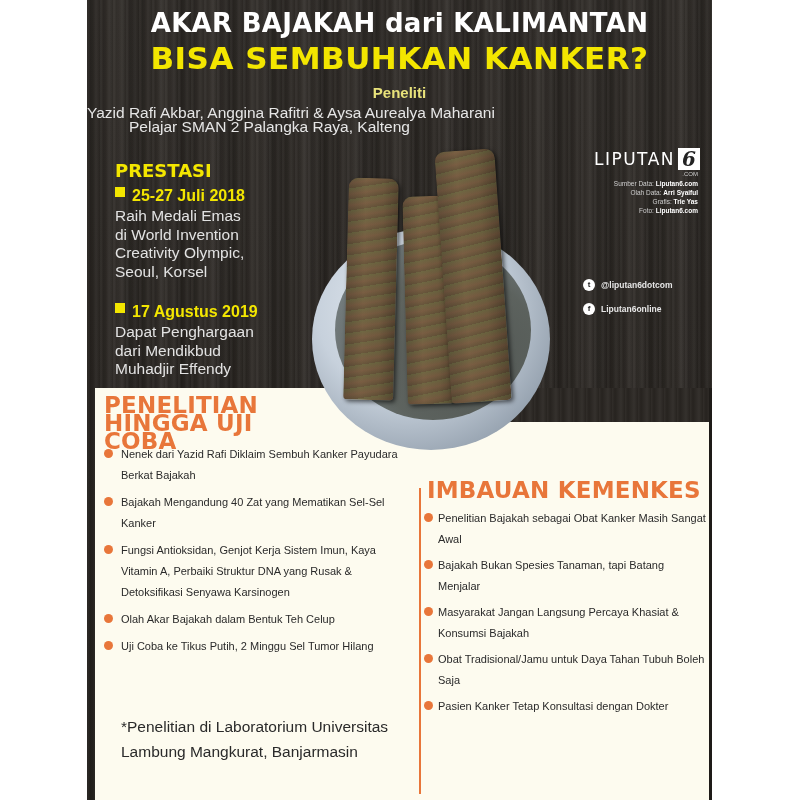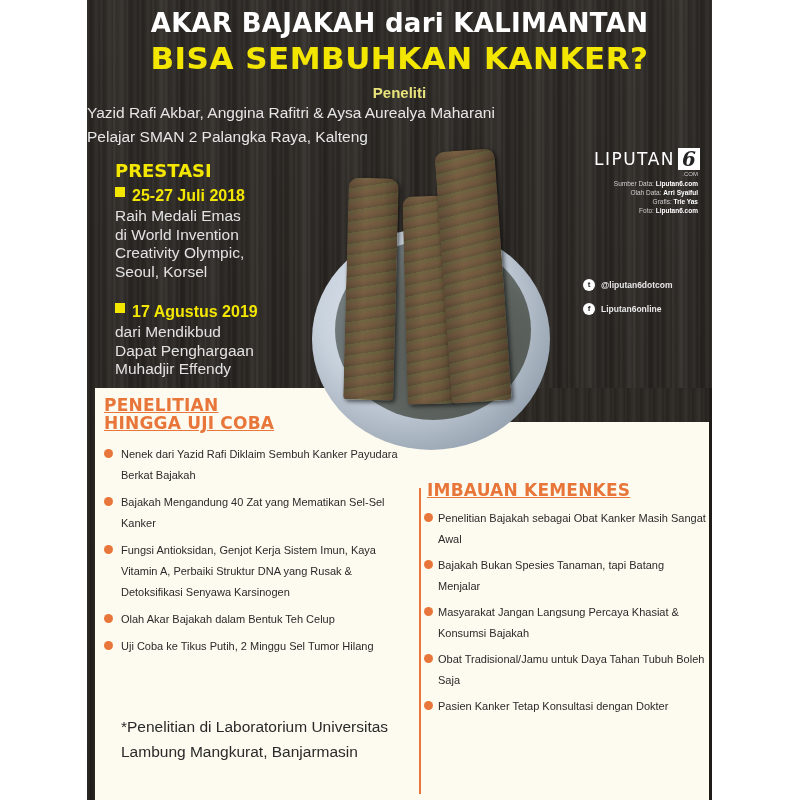--- a/index.html
+++ b/index.html
@@ -32,21 +32,21 @@
   }
   .peneliti-label {
     position: absolute; left: 0; width: 625px; top: 84px; text-align: center;
     color: #e8e27a; font-weight: bold; font-size: 15px;
   }
   .peneliti-names, .peneliti-school {
     position: absolute; left: 0; width: 625px; 
     color: #e6e6e6; font-size: 15.5px;
   }
   .peneliti-names { top: 104px; }
-  .peneliti-school { top: 128px; }
+  .peneliti-school { top: 118px; padding-left: 42px; }
 
   
   .prestasi-title {
     position: absolute; left: 28px; top: 160px; color: #f3e600;
     font-weight: bold; font-size: 18px; font-family: "DejaVu Sans", sans-serif; text-align: right;
   }
   .award { position: absolute; left: 28px; width: 200px; }
   .award .date { color: #f3e600; font-weight: bold; font-size: 16px; display: flex; align-items: flex-start; gap: 7px; }
   .award .sq { width: 10px; height: 10px; background: #f3e600; display: inline-block; }
   .award .desc { color: #e2e2e2; font-size: 15.5px; line-height: 18.5px; margin-top: 2px; }
@@ -107,22 +107,22 @@
     position: absolute; left: 330px; top: 388px; width: 295px; height: 34px; z-index: 1;
     background:
       repeating-linear-gradient(90deg, rgba(255,255,255,0.035) 0px, rgba(0,0,0,0.08) 3px, rgba(255,255,255,0.05) 9px, rgba(0,0,0,0.06) 13px),
       #2a2622;
   }
   .panel-right-edge {
     position: absolute; left: 622px; top: 388px; width: 3px; height: 412px; background: #1e1b18; z-index: 5;
   }
 
   .section-title {
-    position: absolute; color: #e8763a; font-weight: bold; font-size: 17px;
-    line-height: 18px; font-family: "DejaVu Sans", sans-serif; z-index: 6; letter-spacing: 0.2px; text-decoration: underline;
+    position: absolute; color: #e8763a; font-weight: bold; font-size: 23px;
+    line-height: 18px; font-family: "DejaVu Sans", sans-serif; z-index: 6; letter-spacing: 0.2px;
   }
   .sec-left-title { left: 17px; top: 396px; width: 200px; }
   .sec-right-title { left: 340px; top: 481px; }
 
   .list { position: absolute; list-style: none; z-index: 6; }
   .list li { position: relative; color: #2a2a2a; font-size: 11px; line-height: 21px; margin-bottom: 6px; padding-left: 0; }
   .list li .dot {
     position: absolute; width: 9px; height: 9px; border-radius: 50%; background: #e8763a; top: 5px;
   }
   .list-left { left: 15px; top: 444px; width: 300px; }
@@ -164,22 +164,22 @@
       <div>Creativity Olympic,</div>
       <div>Seoul, Korsel</div>
     </div>
   </div>
   <div class="award award-2">
     <div class="date">
       <span class="sq"></span>
       <span>17 Agustus 2019</span>
     </div>
     <div class="desc">
+      <div>Dapat Penghargaan</div>
       <div>dari Mendikbud</div>
-      <div>Dapat Penghargaan</div>
       <div>Muhadjir Effendy</div>
     </div>
   </div>
 
   <div class="brand">
     <div class="logo">
       <span class="logo-text">LIPUTAN</span>
       <span class="logo-box">6</span>
     </div>
     <div class="logo-dot">.COM</div>

